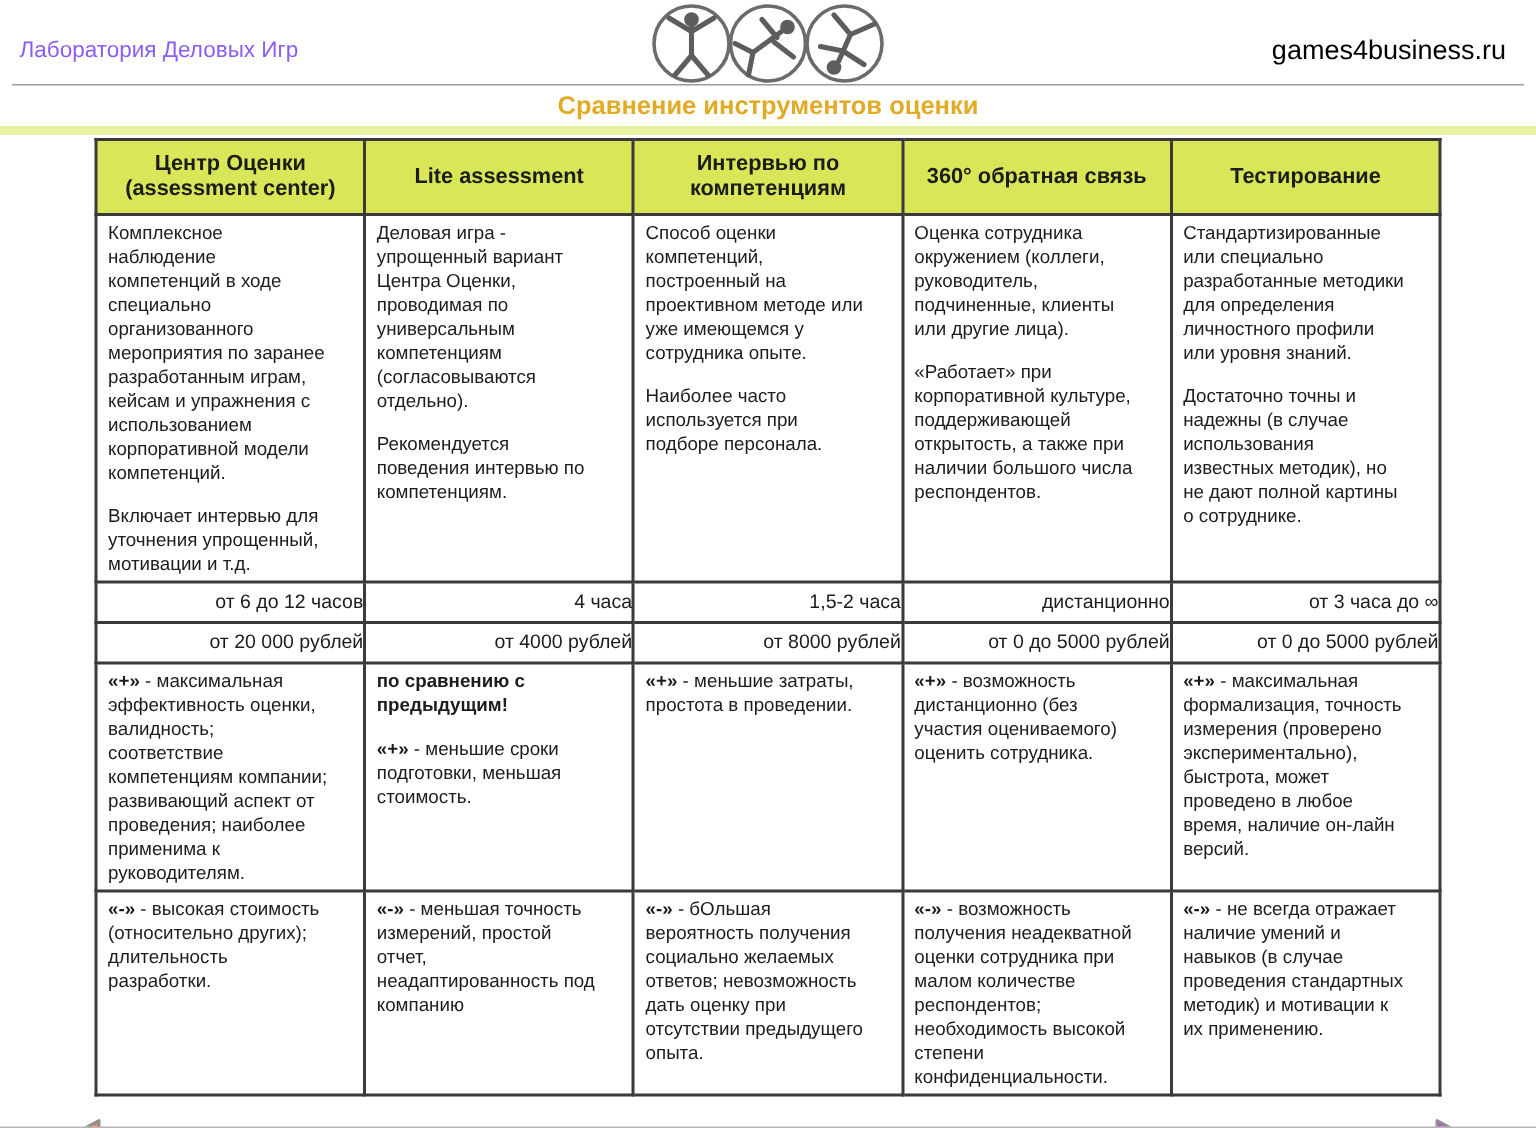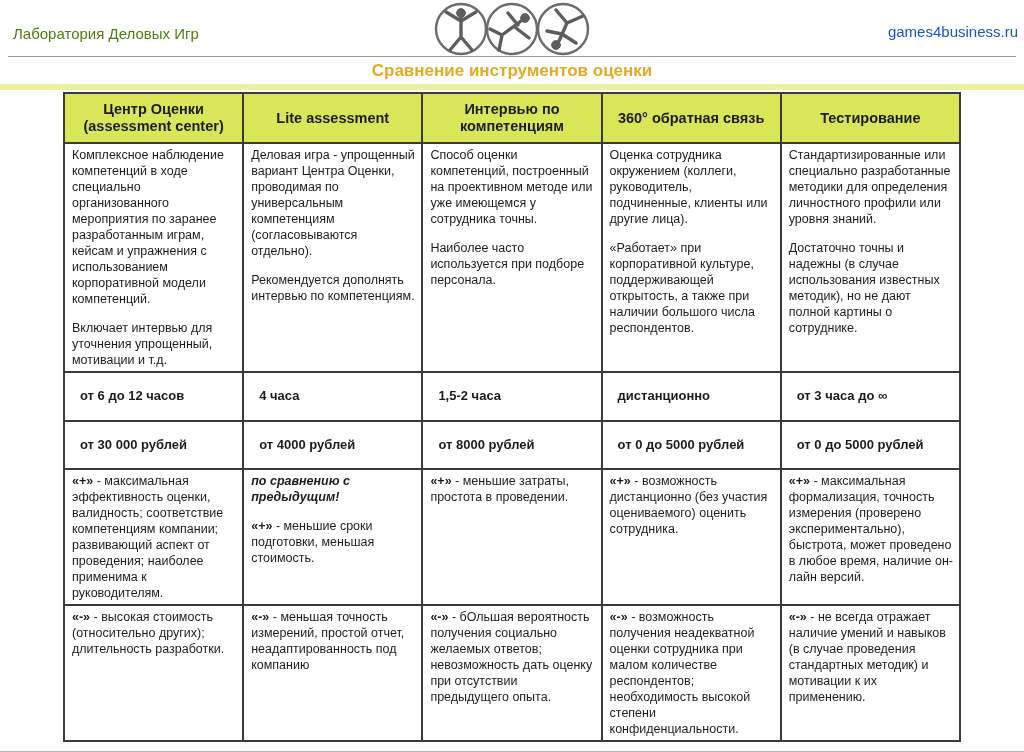--- a/index.html
+++ b/index.html
@@ -7,66 +7,66 @@
   body {
     background: #ffffff;
     font-family: "Liberation Sans", sans-serif;
     color: #1c1c1c;
     overflow: hidden;
     border-bottom: 1px solid #b5b5b5;
   }
   .topbar { position: relative; height: 58px; }
   .brand {
     position: absolute; left: 13px; top: 25px;
-    color: #4d7c0f; font-size: 15px;
+    color: #8b5cf6; font-size: 15px;
   }
   .site {
-    position: absolute; right: 6px; top: 23px;
-    color: #1d4ed8; font-size: 15px;
+    position: absolute; right: 20px; top: 23px;
+    color: #000000; font-size: 18px;
   }
   .logo {
     position: absolute; left: 50%; top: 1px; transform: translateX(-50%);
   }
   .rule {
     position: absolute; left: 8px; right: 8px; top: 56px;
     border-top: 1px solid #9a9a9a;
   }
   .title {
     text-align: center; color: #e2ab25; font-weight: bold;
     font-size: 17px; padding: 3px 0 3px 0;
   }
   .strip { width: 100%; height: 6px; background: #eaf2a2; }
   table {
     width: 898px; margin: 2px auto 12px auto;
     border-collapse: collapse; table-layout: fixed;
   }
   td, th {
     border: 2px solid #3a3a3a;
-    padding: 3px 6px 3px 7px;
+    padding: 3px 22px 3px 7px;
     vertical-align: top;
     font-size: 12.5px; line-height: 1.28;
     text-align: left;
   }
   th {
     background: #d9e657; font-size: 14.5px; line-height: 1.15;
     text-align: center; vertical-align: middle;
     height: 50px; padding: 4px;
   }
   tr.row-desc td { height: 212px; }
   tr.row-meta td {
-    height: 27px; text-align: left; vertical-align: middle;
-    font-size: 13px; padding: 15px; font-weight: bold;
+    height: 27px; text-align: right; vertical-align: middle;
+    font-size: 13px; padding: 0;
   }
   tr.row-pros td { height: 134px; }
   tr.row-cons td { height: 126px; }
   p + p { margin-top: 13px; }
   p:empty { display: none; }
   .note { }
   .sign { font-weight: bold; }
-  .lead { font-weight: bold; font-style: italic; }
+  .lead { font-weight: bold; }
   .arrowwrap { position: relative; width: 1016px; margin: 4px auto 0 auto; height: 72px; }
   .arrowwrap svg { display: block; }
   .arrow-label {
     position: absolute; left: 0; right: 0; top: 26px;
     text-align: center; color: #ffffff; font-weight: bold;
     font-size: 16px; letter-spacing: 0.3px;
     text-shadow: 0 0 2px rgba(90,90,90,0.35);
   }
 </style>
 </head>
@@ -108,24 +108,24 @@
     <th>Тестирование</th>
   </tr>
 
   <tr class="row-desc">
     <td>
       <p>Комплексное наблюдение компетенций в ходе специально организованного мероприятия по заранее разработанным играм, кейсам и упражнения с использованием корпоративной модели компетенций.</p>
       <p class="note">Включает интервью для уточнения упрощенный, мотивации и т.д.</p>
     </td>
     <td>
       <p>Деловая игра - упрощенный вариант Центра Оценки, проводимая по универсальным компетенциям (согласовываются отдельно).</p>
-      <p class="note">Рекомендуется дополнять интервью по компетенциям.</p>
-    </td>
-    <td>
-      <p>Способ оценки компетенций, построенный на проективном методе или уже имеющемся у сотрудника точны.</p>
+      <p class="note">Рекомендуется поведения интервью по компетенциям.</p>
+    </td>
+    <td>
+      <p>Способ оценки компетенций, построенный на проективном методе или уже имеющемся у сотрудника опыте.</p>
       <p class="note">Наиболее часто используется при подборе персонала.</p>
     </td>
     <td>
       <p>Оценка сотрудника окружением (коллеги, руководитель, подчиненные, клиенты или другие лица).</p>
       <p class="note">«Работает» при корпоративной культуре, поддерживающей открытость, а также при наличии большого числа респондентов.</p>
     </td>
     <td>
       <p>Стандартизированные или специально разработанные методики для определения личностного профили или уровня знаний.</p>
       <p class="note">Достаточно точны и надежны (в случае использования известных методик), но не дают полной картины о сотруднике.</p>
     </td>
@@ -133,21 +133,21 @@
 
   <tr class="row-meta">
     <td>от 6 до 12 часов</td>
     <td>4 часа</td>
     <td>1,5-2 часа</td>
     <td>дистанционно</td>
     <td>от 3 часа до ∞</td>
   </tr>
 
   <tr class="row-meta">
-    <td>от 30 000 рублей</td>
+    <td>от 20 000 рублей</td>
     <td>от 4000 рублей</td>
     <td>от 8000 рублей</td>
     <td>от 0 до 5000 рублей</td>
     <td>от 0 до 5000 рублей</td>
   </tr>
 
   <tr class="row-pros">
     <td>
       <p><b class="sign">«+»</b> <span>- максимальная эффективность оценки, валидность; соответствие компетенциям компании; развивающий аспект от проведения; наиболее применима к руководителям.</span></p>
     </td>

